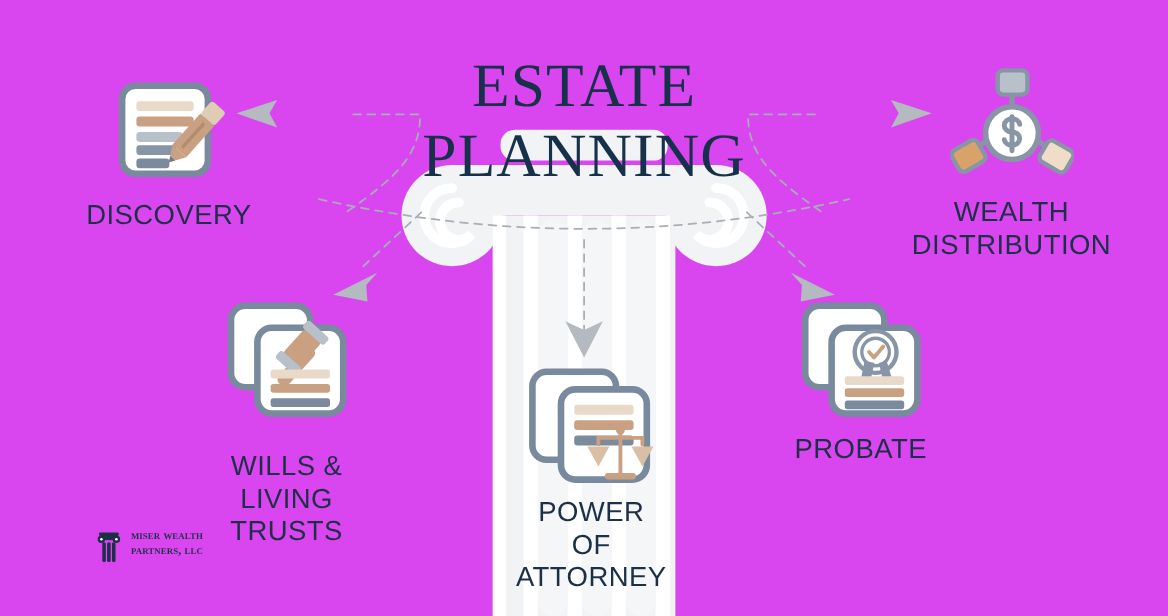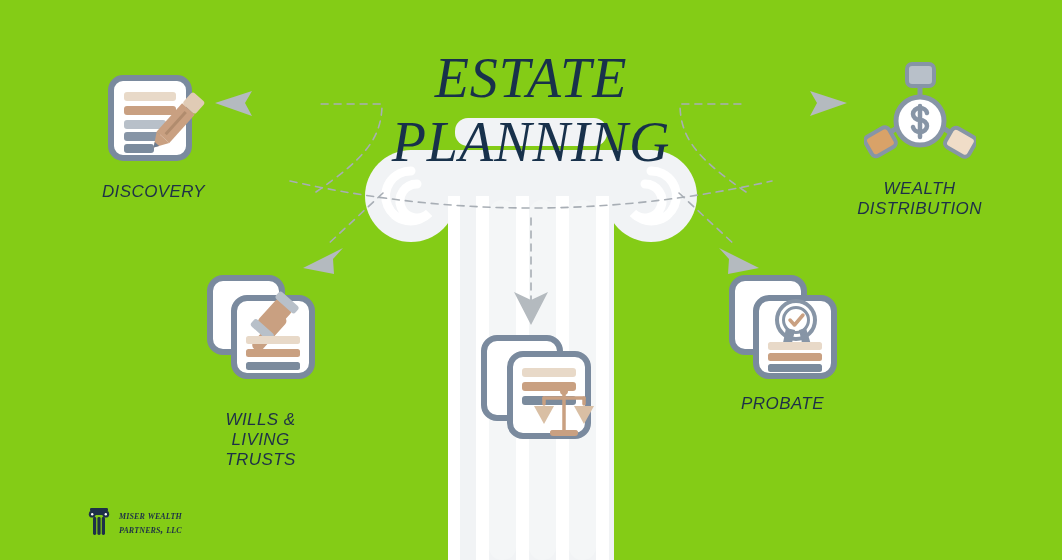--- a/index.html
+++ b/index.html
@@ -8,23 +8,22 @@
     padding: 0;
     background: #ffffff;
   }
   body {
     font-family: "Liberation Sans", sans-serif;
   }
   #canvas {
     position: relative;
     width: 1062px;
     height: 560px;
-    background: #84cc16;
+    background: #d946ef;
     overflow: hidden;
-    font-style: italic;
   }
   .layer {
     position: absolute;
     left: 0; top: 0;
     width: 1062px;
     height: 560px;
   }
   #watermark-layer { z-index: 1; }
   #connector-layer { z-index: 2; }
   #content-layer   { z-index: 3; }
@@ -35,21 +34,21 @@
     flex-direction: column;
     align-items: center;
   }
   .node-icon {
     display: block;
     line-height: 0;
   }
   .node-label {
     color: #1e3048;
     font-family: "Liberation Sans", sans-serif;
-    font-size: 17px;
+    font-size: 25px;
     font-weight: 400;
     line-height: 1.18;
     letter-spacing: 0.4px;
     text-align: center;
     white-space: pre-line;
     margin-top: 9px;
   }
 
   
   #node-discovery      { left: 46px;  top: 70px;  width: 215px; }
@@ -77,23 +76,23 @@
     font-weight: 400;
     line-height: 1.14;
     letter-spacing: 1px;
     white-space: pre-line;
   }
 
   
   #logo {
     position: absolute;
     left: 86px;
-    top: 505px;
+    top: 481px;
     display: flex;
-    align-items: center;
+    align-items: flex-start;
     gap: 7px;
   }
   #logo-text {
     color: #1e3048;
     font-family: "Liberation Serif", serif;
     font-size: 11px;
     font-weight: 700;
     line-height: 1.25;
     letter-spacing: 0.1px;
     white-space: pre-line;
@@ -283,20 +282,23 @@
           </g>
 
           <path d="M 58 74 L 78 74 L 68 92 Z" fill="#d9bfa4"></path>
           <path d="M 98 74 L 118 74 L 108 92 Z" fill="#d9bfa4"></path>
 
           <circle cx="88" cy="59" r="4" fill="#c9a081"></circle>
 
           <rect x="74" y="98" width="28" height="6" rx="3" fill="#c9a081"></rect>
         </svg>
       </span>
+      <div class="node-label">POWER
+OF
+ATTORNEY</div>
     </div>
 
     <div class="node" id="node-probate">
       <span class="node-icon">
         <svg width="118" height="108" viewBox="0 0 118 108">
 
           <rect x="8" y="6" width="72" height="74" rx="13" fill="#ffffff" stroke="#7a8a9e" stroke-width="6"></rect>
 
           <rect x="32" y="26" width="78" height="78" rx="13" fill="#ffffff" stroke="#7a8a9e" stroke-width="6"></rect>
 

